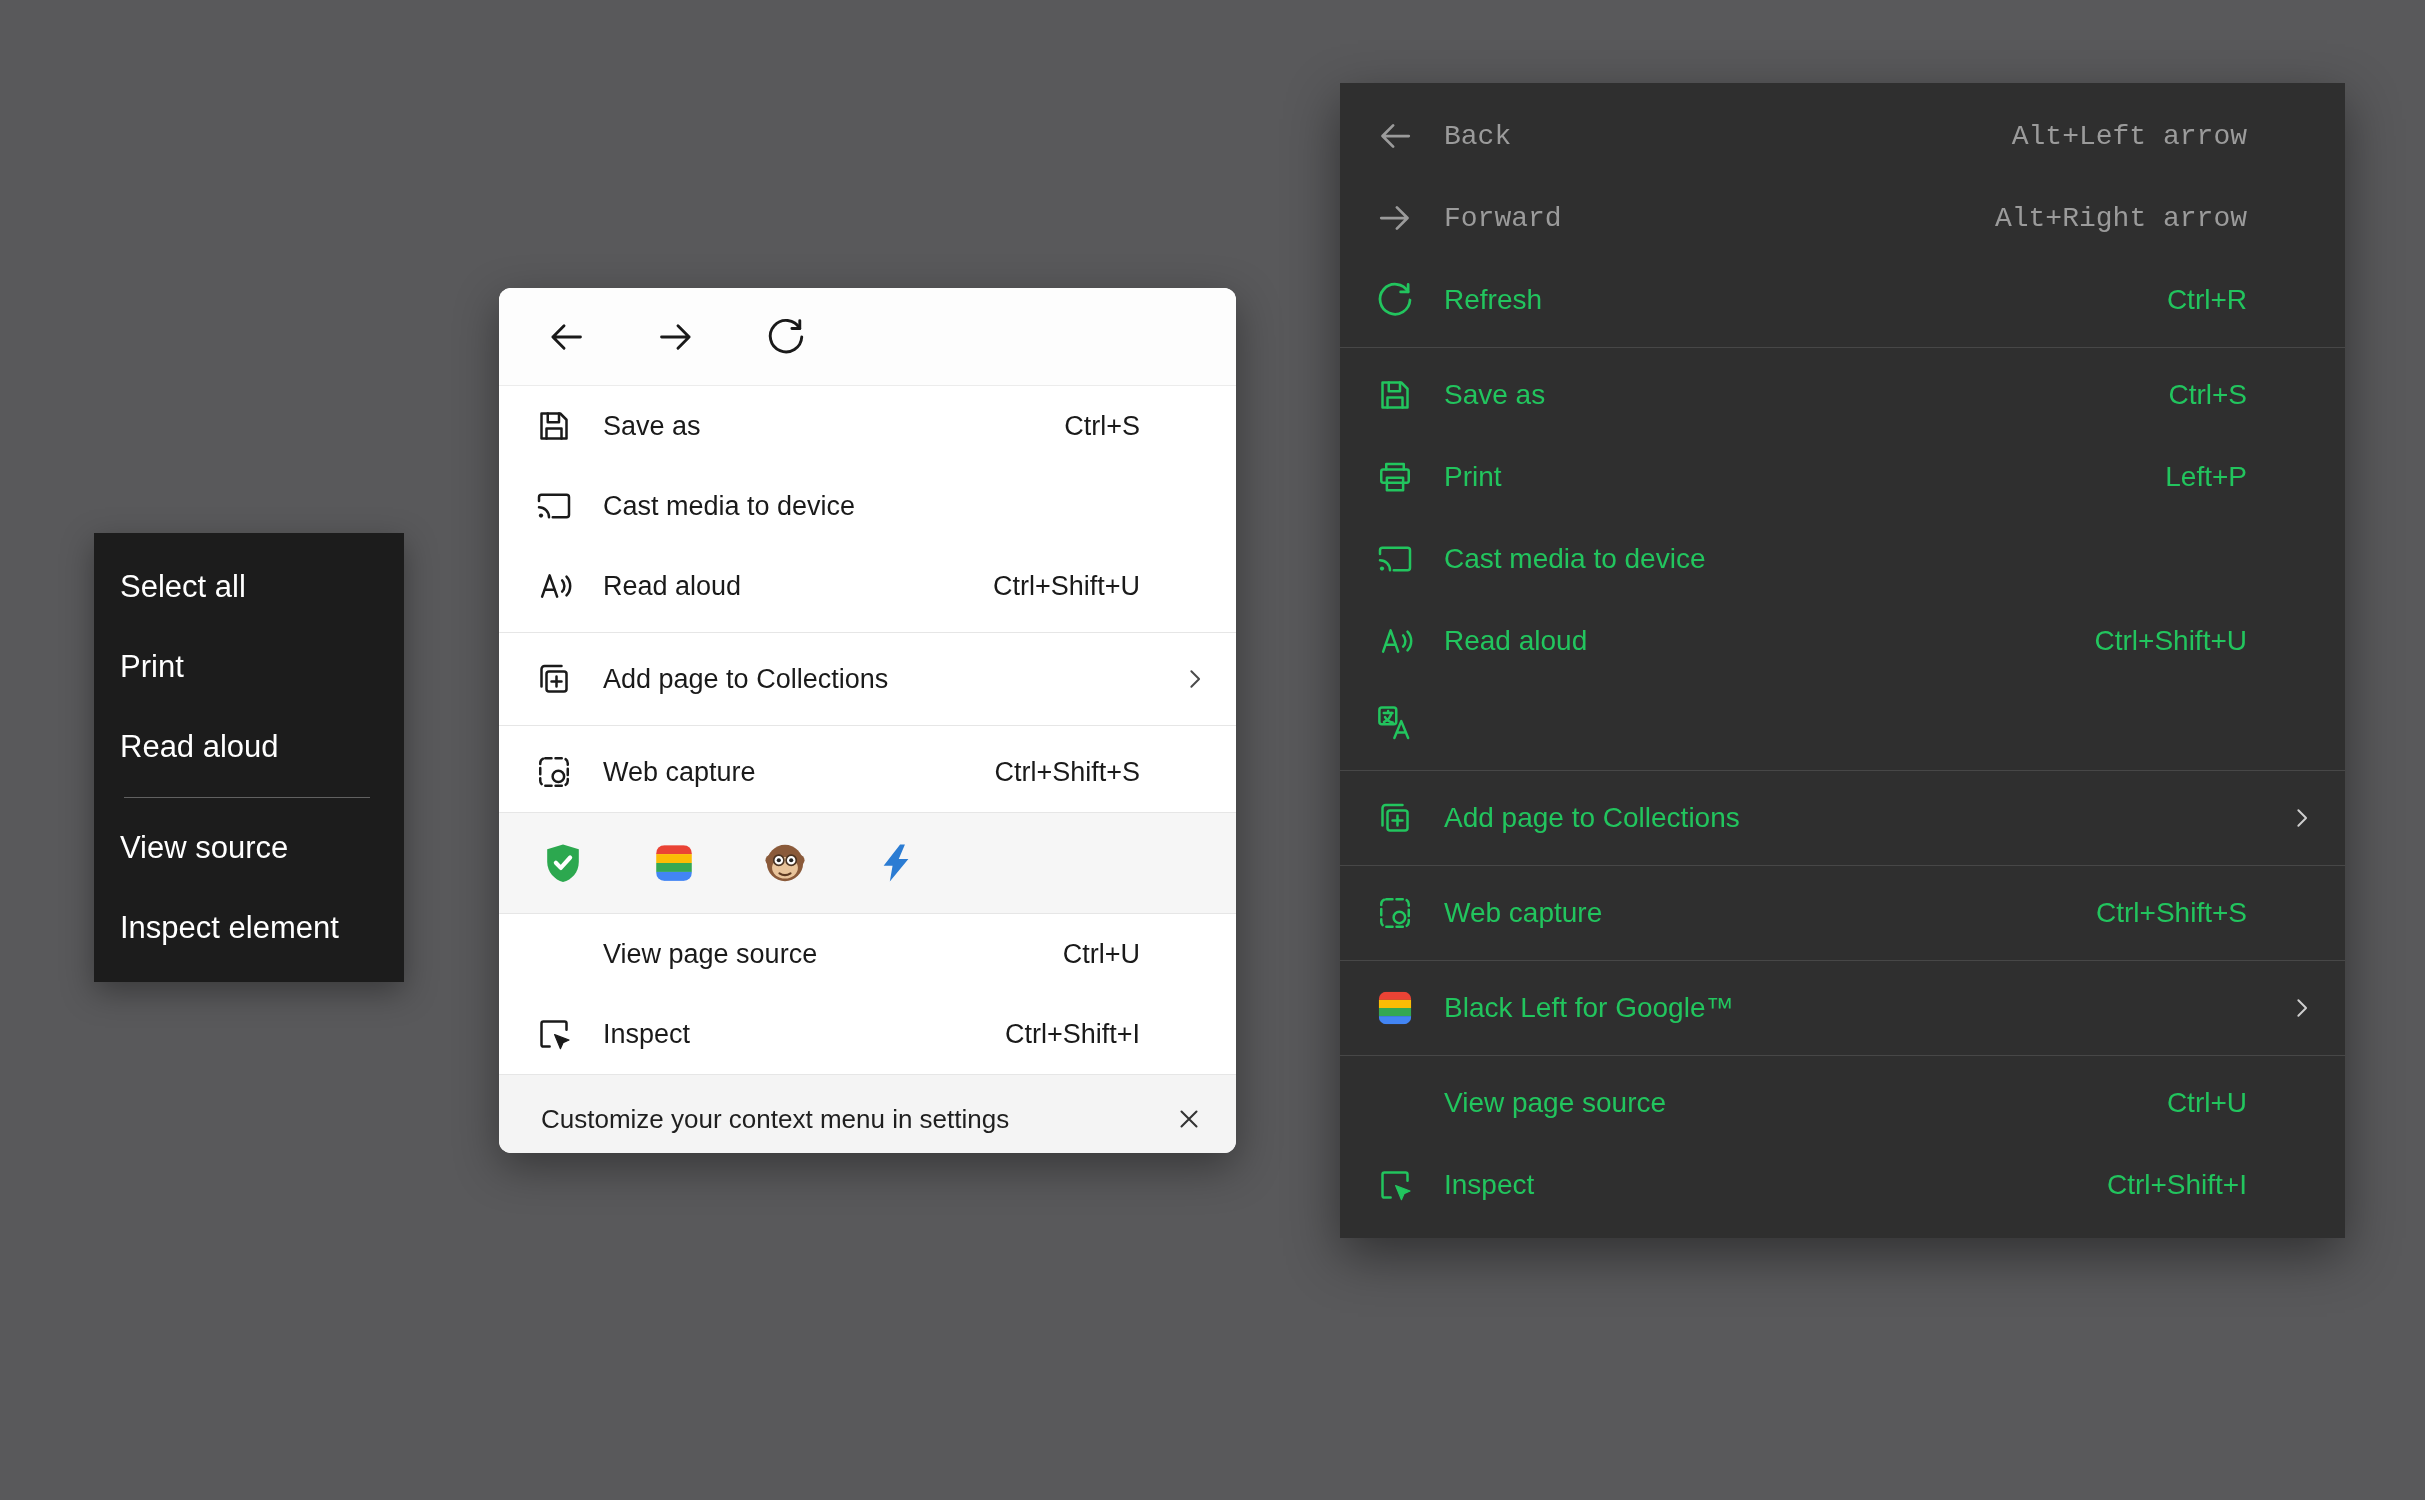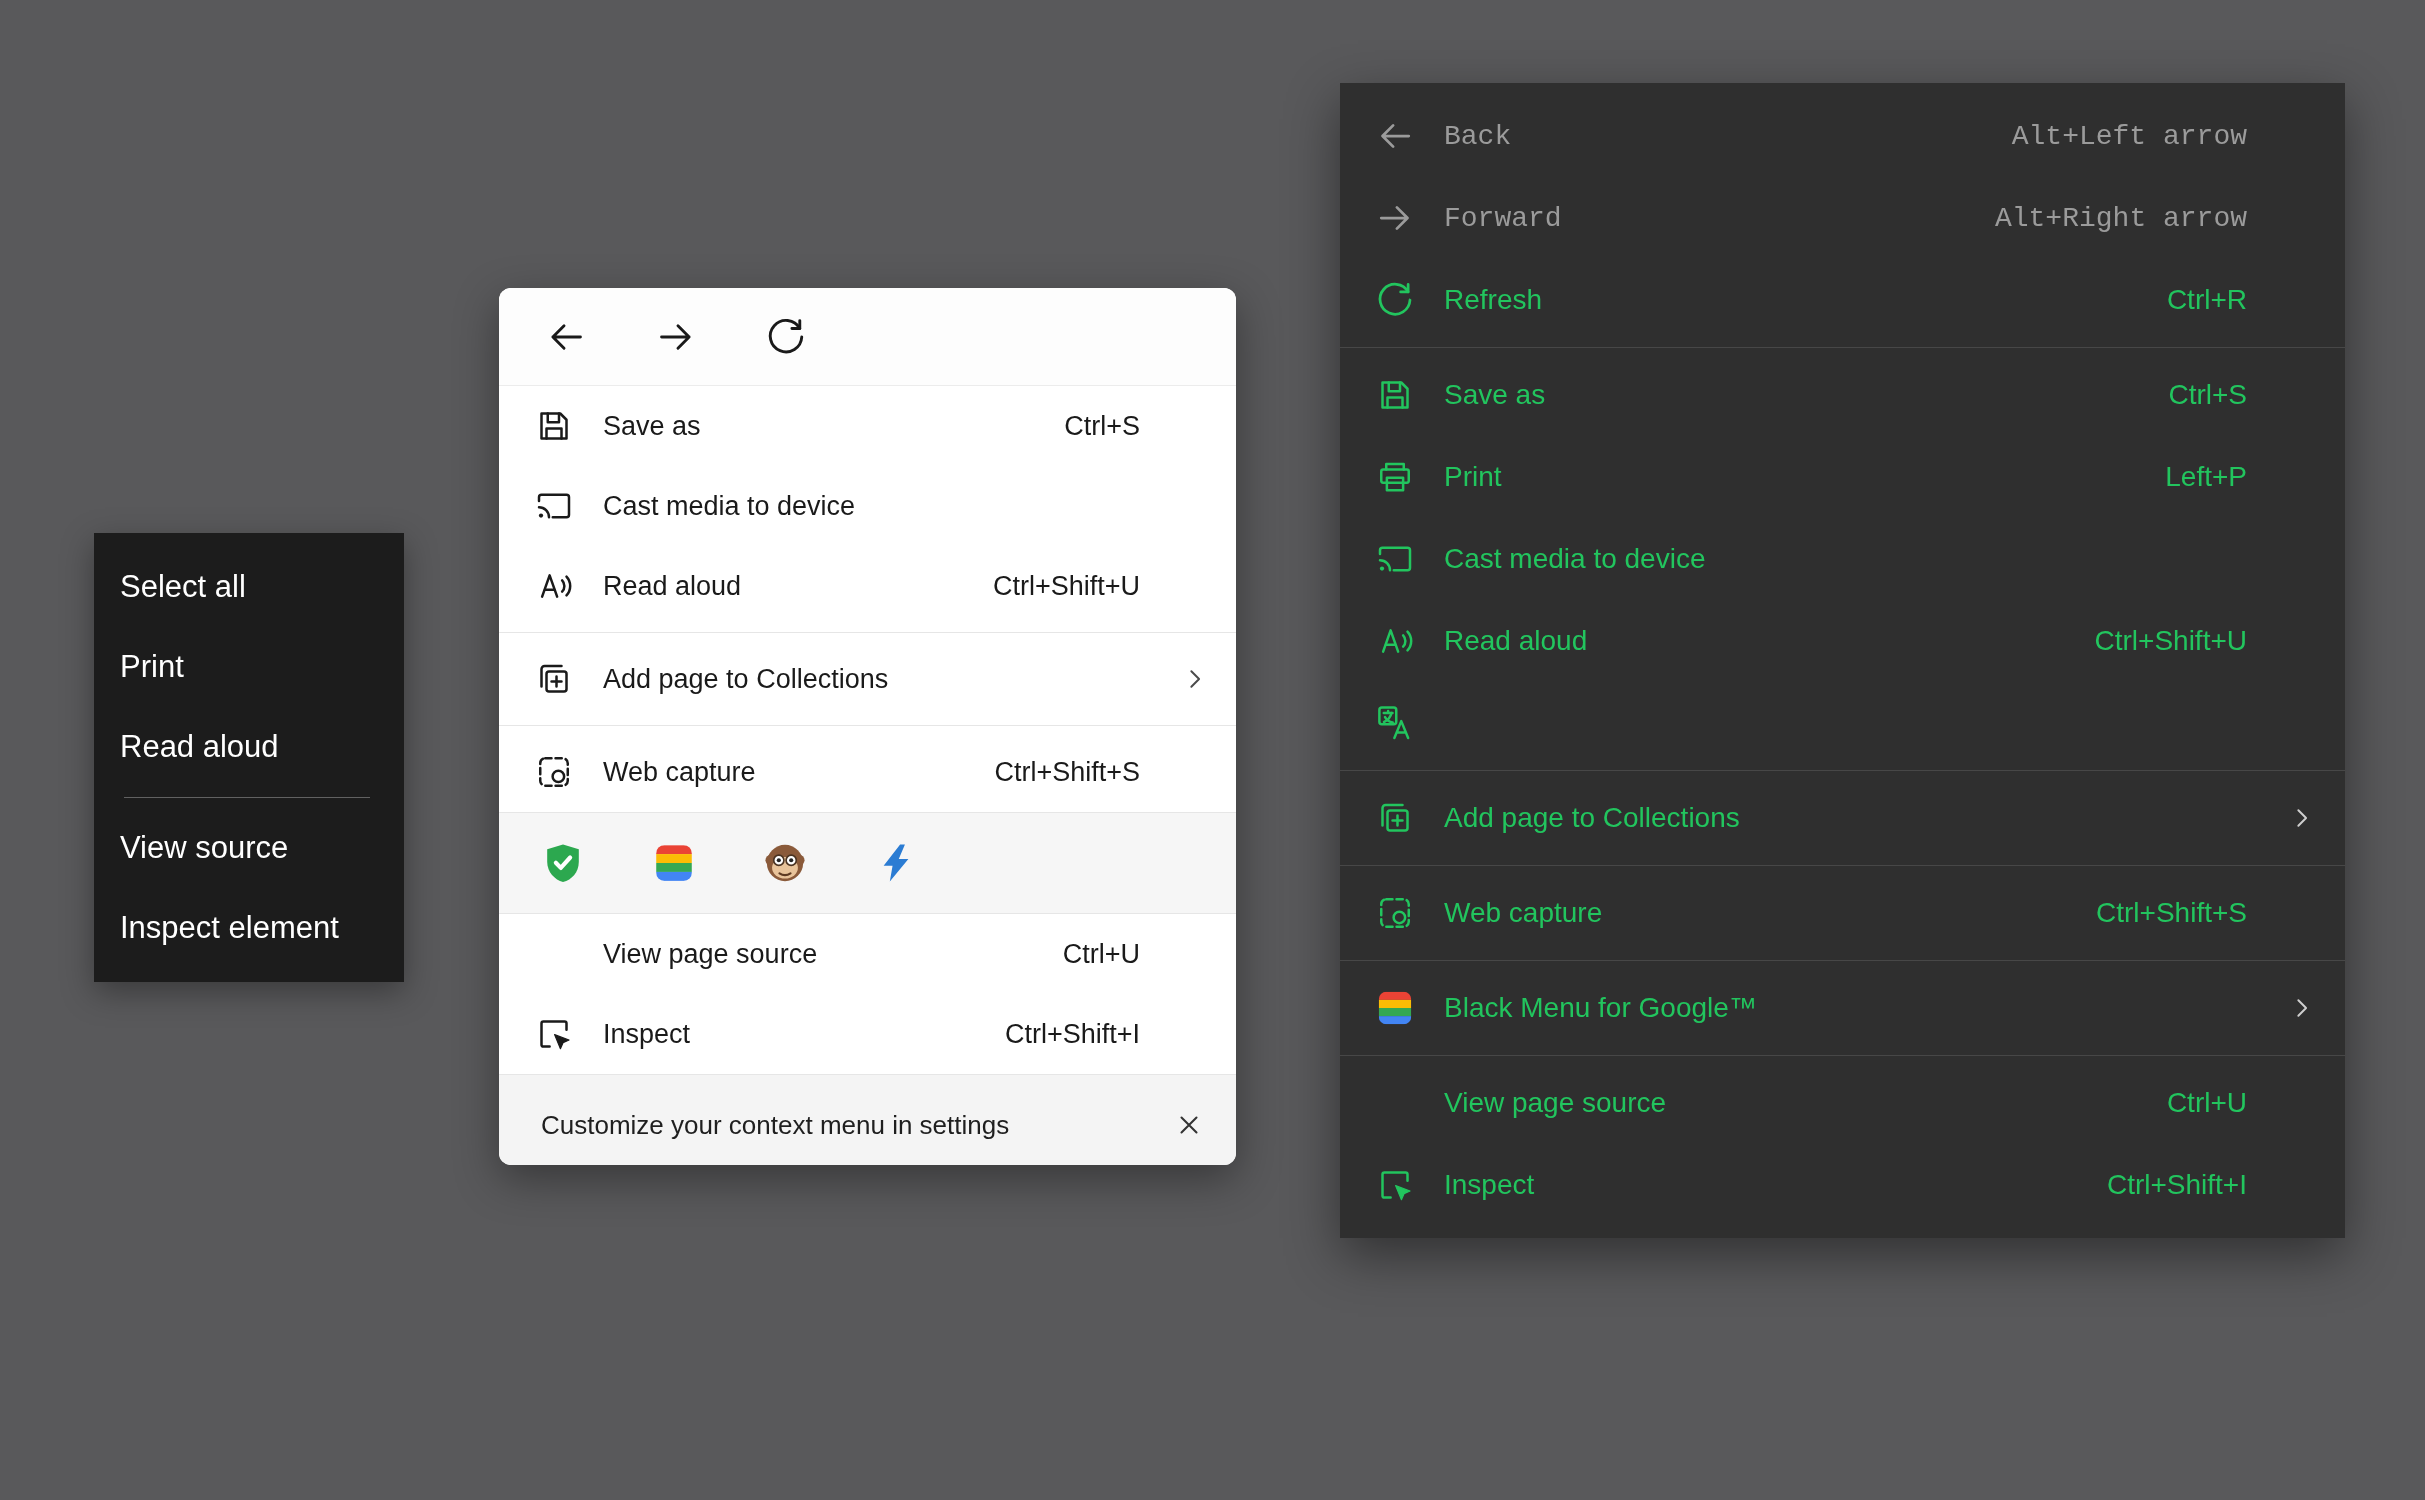--- a/index.html
+++ b/index.html
@@ -51,21 +51,21 @@
   .mid-menu .divider { height: 1px; background: #e6e6e6; margin: 6px 0; }
 
   .ext-row {
     height: 102px; background: #f6f6f6;
     border-top: 1px solid #e6e6e6; border-bottom: 1px solid #e6e6e6;
     display: flex; align-items: center; padding-left: 42px; gap: 67px;
   }
   .ext-btn { width: 44px; height: 44px; display: flex; align-items: center; justify-content: center; }
 
   .mid-footer {
-    height: 91px; background: #f4f4f4; border-top: 1px solid #e6e6e6;
+    height: 79px; background: #f4f4f4; border-top: 1px solid #e6e6e6;
     display: flex; align-items: center; padding: 10px 26px 0 42px;
     font-size: 26px; color: #1f1f1f;
   }
   .mid-footer .txt { flex: 1; white-space: nowrap; }
   .close-btn { width: 42px; height: 42px; display: flex; align-items: center; justify-content: center; color: #333; }
 
   
   .right-menu {
     left: 1340px; top: 83px; width: 1005px;
     background: #2f2f2f; padding: 12px 0;
@@ -408,21 +408,21 @@
             </clipPath>
           </defs>
           <g clip-path="url(#bmg2)">
             <rect x="3" y="3" width="26" height="6.5" fill="#ea4335"></rect>
             <rect x="3" y="9.5" width="26" height="6.5" fill="#fbbc05"></rect>
             <rect x="3" y="16" width="26" height="6.5" fill="#34a853"></rect>
             <rect x="3" y="22.5" width="26" height="6.5" fill="#4285f4"></rect>
           </g>
         </svg>
     </span>
-    <span class="lbl">Black Menu for Google™</span>
+    <span class="lbl">Black Left for Google™</span>
     <span class="chev">
       <svg width="26" height="26" viewBox="0 0 32 32" fill="none" stroke="currentColor" stroke-width="2.4" stroke-linecap="round" stroke-linejoin="round">
           <path d="M11.5 6.5 L21 16 l-9.5 9.5"></path>
         </svg>
     </span>
   </div>
 
 
 
   <div class="divider"></div>

